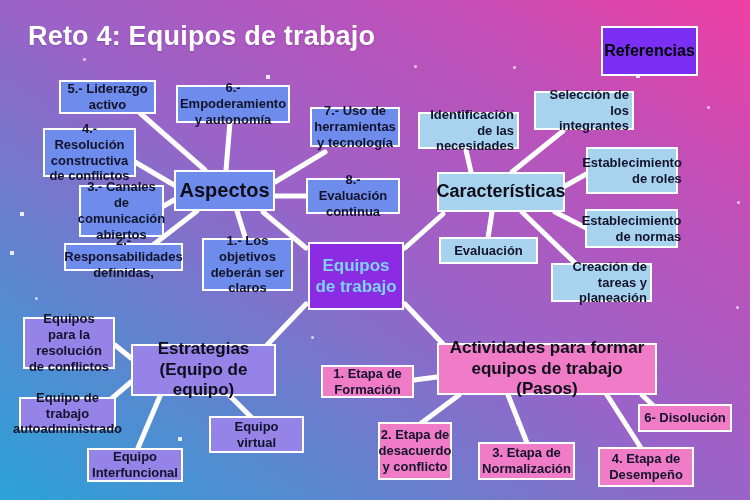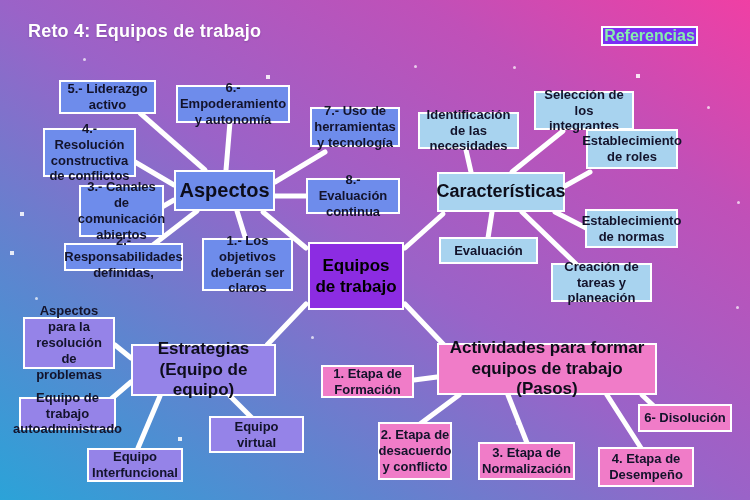--- a/index.html
+++ b/index.html
@@ -9,50 +9,50 @@
     position:relative;
     background:linear-gradient(to bottom left, #f03fa4 0%, #c050b8 22%, #9a63c8 50%, #5f84cf 75%, #2ba3d8 100%);
   }
   .stage { position:absolute; inset:0; }
   svg.connectors { position:absolute; left:0; top:0; z-index:1; }
   .star { position:absolute; background:#ffffff; z-index:1; }
   .star.sq { width:4px; height:4px; opacity:.85; }
   .star.dot { width:3px; height:3px; border-radius:50%; opacity:.7; }
   .page-title {
     position:absolute; left:28px; top:21px; z-index:3;
-    font-size:18px; font-weight:bold; color:#ffffff;
+    font-size:27px; font-weight:bold; color:#ffffff;
     letter-spacing:.2px; text-shadow:0 1px 2px rgba(60,20,90,.25);
   }
   .ref-btn {
-    position:absolute; left:601px; top:26px; width:97px; height:20px; z-index:3;
+    position:absolute; left:601px; top:26px; width:97px; height:50px; z-index:3;
     background:var(--color-referencias_bg,#7b2ff5);
-    border:2px solid #ffffff; color:#86efac;
+    border:2px solid #ffffff; color:#000000;
     font-size:16px; font-weight:bold;
     display:flex; align-items:center; justify-content:center;
     cursor:pointer;
   }
   .node {
     position:absolute; z-index:2;
     border:2px solid #ffffff;
     color:var(--color-text_dark,#13132b);
     font-size:13px; line-height:1.22; text-align:center;
     display:flex; align-items:center; justify-content:center;
     padding:2px 3px;
     font-weight:bold;
   }
   .node.head { font-weight:bold; color:#0d0d1a; }
   .b-asp  { background:var(--color-aspectos,#6e8ceb); }
-  .b-car  { background:var(--color-caracteristicas,#a8d3ef); }
+  .b-car  { background:var(--color-caracteristicas,#a8d3ef);text-align:right; }
   .b-est  { background:var(--color-estrategias,#9583e8); }
   .b-act  { background:var(--color-actividades,#f07cc8); }
   .central {
     position:absolute; left:308px; top:242px; width:96px; height:68px; z-index:2;
     background:var(--color-central,#8c2ce2);
     border:2px solid #ffffff;
-    font-size:17px; font-weight:bold; color:#000000;
+    font-size:17px; font-weight:bold; color:#7dd3fc;
     display:flex; align-items:center; justify-content:center; text-align:center;
     line-height:1.25; padding:2px;
   }
 </style>
 </head>
 <body>
 
 <div class="stage">
 
   <svg class="connectors" width="750" height="500">
@@ -118,27 +118,27 @@
   <div class="node b-asp" style="left:79px;top:185px;width:85px;height:52px">3.- Canales de comunicación abiertos</div>
   <div class="node b-asp" style="left:43px;top:128px;width:93px;height:49px">4.- Resolución constructiva de conflictos</div>
   <div class="node b-asp" style="left:59px;top:80px;width:97px;height:34px">5.- Liderazgo activo</div>
   <div class="node b-asp" style="left:176px;top:85px;width:114px;height:38px">6.- Empoderamiento y autonomía</div>
   <div class="node b-asp" style="left:310px;top:107px;width:90px;height:40px">7.- Uso de herramientas y tecnología</div>
   <div class="node b-asp" style="left:306px;top:178px;width:94px;height:36px">8.- Evaluación continua</div>
 
   <div class="node head b-car" style="left:437px;top:172px;width:128px;height:40px;font-size:18px">Características</div>
   <div class="node b-car" style="left:418px;top:112px;width:101px;height:37px">Identificación de las necesidades</div>
   <div class="node b-car" style="left:534px;top:91px;width:100px;height:39px">Selección de los integrantes</div>
-  <div class="node b-car" style="left:586px;top:129px;width:92px;height:40px">Establecimiento de roles</div>
+  <div class="node b-car" style="left:586px;top:147px;width:92px;height:47px">Establecimiento de roles</div>
   <div class="node b-car" style="left:585px;top:209px;width:93px;height:39px">Establecimiento de normas</div>
   <div class="node b-car" style="left:439px;top:237px;width:99px;height:27px">Evaluación</div>
   <div class="node b-car" style="left:551px;top:263px;width:101px;height:39px">Creación de tareas y planeación</div>
 
   <div class="node head b-est" style="left:131px;top:344px;width:145px;height:52px;font-size:17px">Estrategias (Equipo de equipo)</div>
-  <div class="node b-est" style="left:23px;top:317px;width:92px;height:52px">Aspectos para la resolución de problemas</div>
+  <div class="node b-est" style="left:23px;top:317px;width:92px;height:52px">Equipos para la resolución de conflictos</div>
   <div class="node b-est" style="left:19px;top:397px;width:97px;height:33px">Equipo de trabajo autoadministrado</div>
   <div class="node b-est" style="left:87px;top:448px;width:96px;height:34px">Equipo Interfuncional</div>
   <div class="node b-est" style="left:209px;top:416px;width:95px;height:37px">Equipo virtual</div>
 
   <div class="node head b-act" style="left:437px;top:343px;width:220px;height:52px;font-size:17px">Actividades para formar equipos de trabajo (Pasos)</div>
   <div class="node b-act" style="left:321px;top:365px;width:93px;height:33px">1. Etapa de Formación</div>
   <div class="node b-act" style="left:378px;top:422px;width:74px;height:58px">2. Etapa de desacuerdo y conflicto</div>
   <div class="node b-act" style="left:478px;top:442px;width:97px;height:38px">3. Etapa de Normalización</div>
   <div class="node b-act" style="left:598px;top:447px;width:96px;height:40px">4. Etapa de Desempeño</div>
   <div class="node b-act" style="left:638px;top:404px;width:94px;height:28px">6- Disolución</div>

